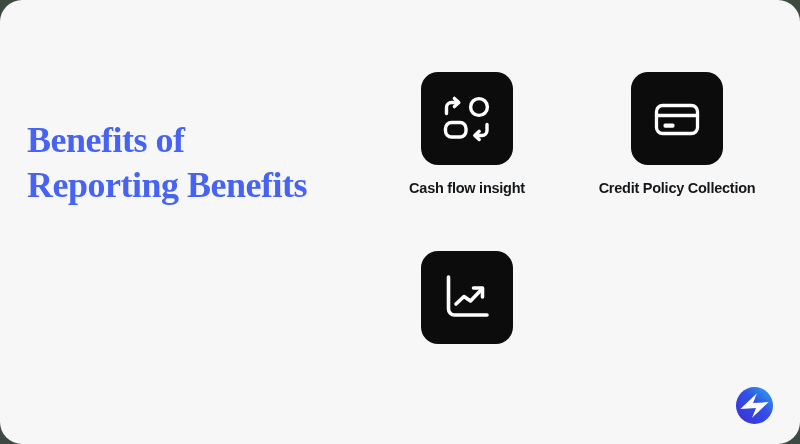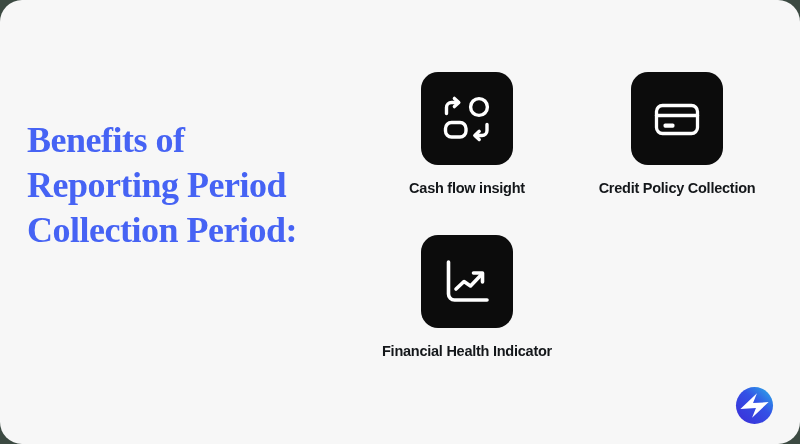--- a/index.html
+++ b/index.html
@@ -93,22 +93,21 @@
     height: 39px;
   }
 </style>
 </head>
 <body>
 
 <div class="canvas">
 
   <h1 class="headline">
     <span class="hl-line">Benefits of</span>
-    <span class="hl-line">Reporting Period</span>
-    <span class="hl-line">Collection Period:</span>
+    <span class="hl-line">Reporting Benefits</span>
   </h1>
 
   <div class="grid">
 
     <div class="cell">
       <div class="tile">
         <span>
           <svg width="52" height="52" viewBox="0 0 52 52" fill="none" aria-hidden="true">
 
             <path d="M5.5 20.5 V14.5 a5 5 0 0 1 5 -5 H17" stroke="#ffffff" stroke-width="3.4" stroke-linecap="round" stroke-linejoin="round"></path>
@@ -142,21 +141,20 @@
     <div class="cell r2">
       <div class="tile">
         <span>
           <svg width="52" height="52" viewBox="0 0 52 52" fill="none" aria-hidden="true">
             <path d="M7.5 6 V38 a6 6 0 0 0 6 6 H46" stroke="#ffffff" stroke-width="3.6" stroke-linecap="round" stroke-linejoin="round"></path>
             <path d="M15 33 L23 25.5 L29.5 30 L40.5 18.5" stroke="#ffffff" stroke-width="3.6" stroke-linecap="round" stroke-linejoin="round"></path>
             <path d="M32.5 17 H41.5 V26" stroke="#ffffff" stroke-width="3.6" stroke-linecap="round" stroke-linejoin="round"></path>
           </svg>
         </span>
       </div>
-      <div class="cell-label">Financial Health Indicator</div>
     </div>
 
 
   </div>
 
   <div class="logo">
     <svg width="39" height="39" viewBox="0 0 40 40" aria-hidden="true">
       <defs>
         <linearGradient id="logoGrad" x1="1" y1="0" x2="0.1" y2="1">
           <stop offset="0%" stop-color="#2ab4e8"></stop>

